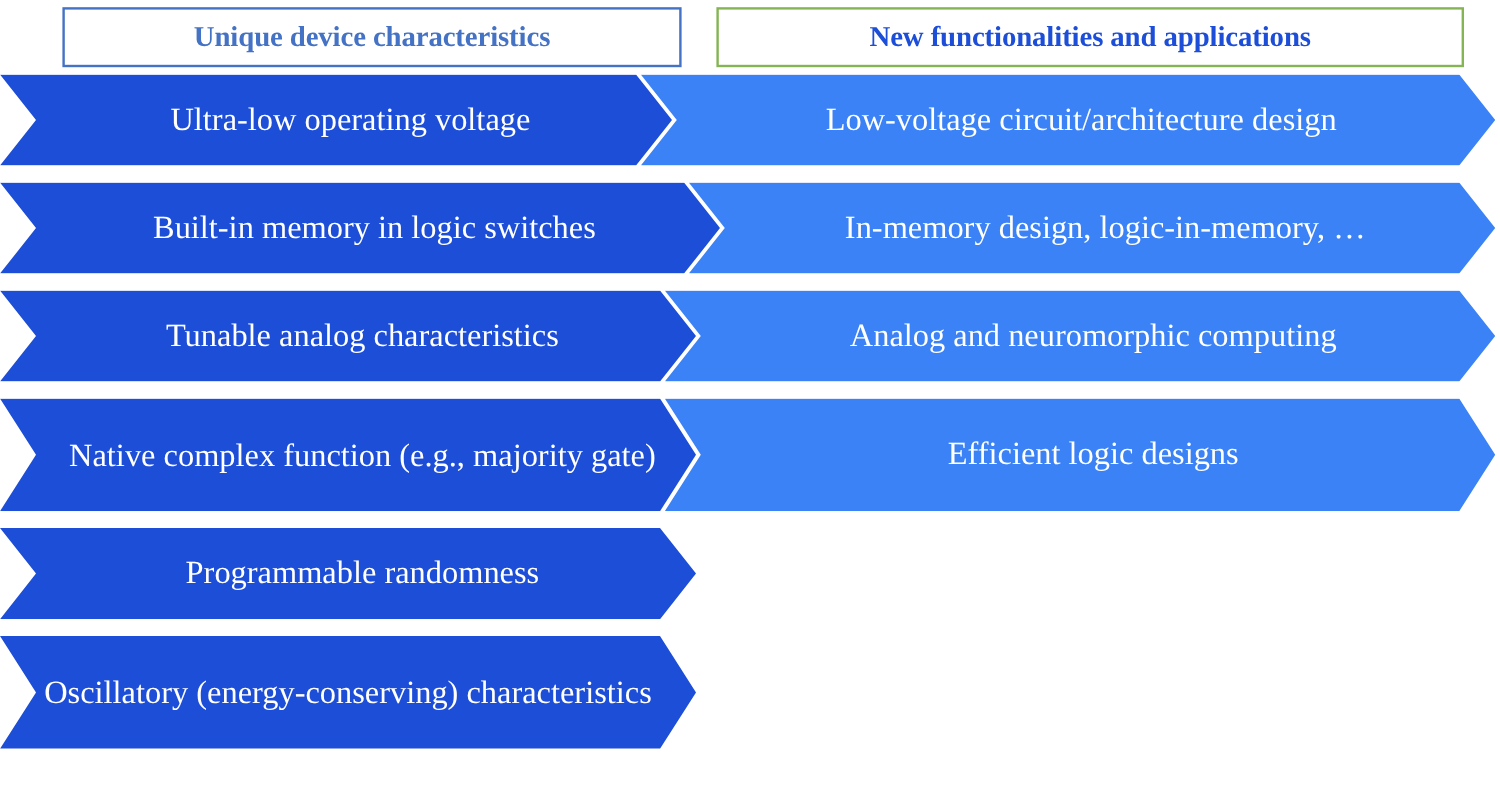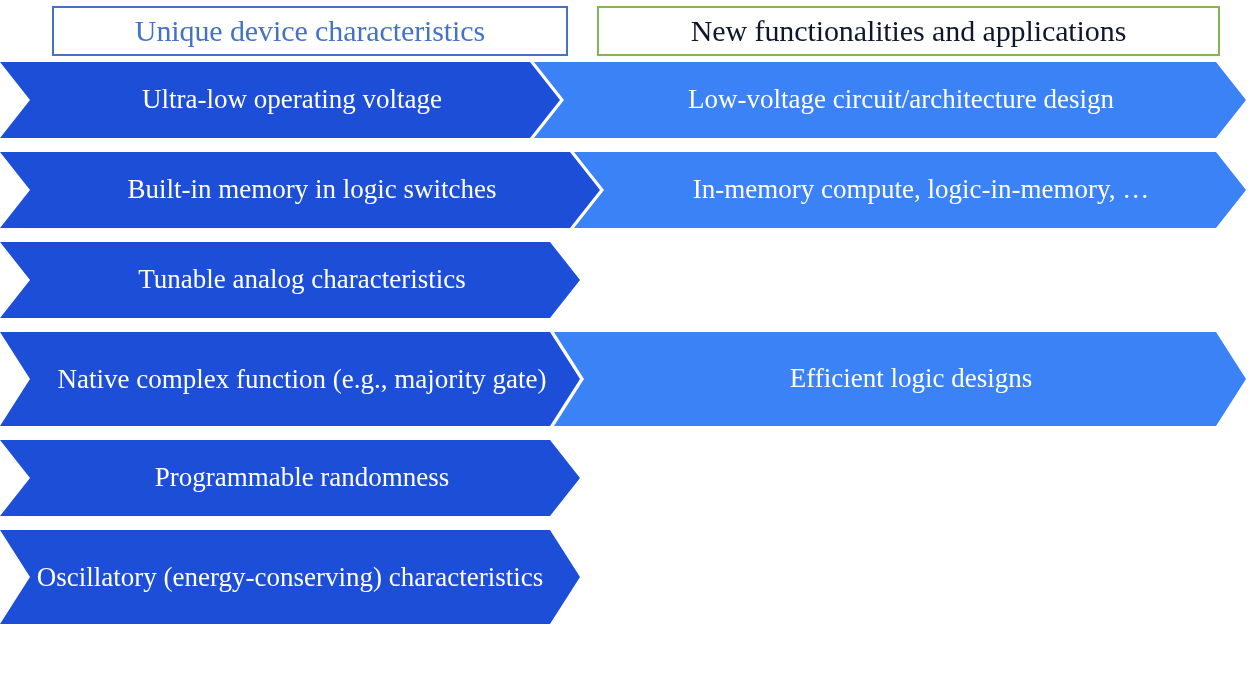--- a/index.html
+++ b/index.html
@@ -38,28 +38,28 @@
     width: 516px;
     border: 2px solid #4472C4;
   }
   .hdr-box-right {
     left: 597px;
     width: 623px;
     border: 2px solid #84B454;
   }
   .hdr-text {
     font-family: "Liberation Serif", serif;
-    font-weight: normal;
-    font-size: 30px;
+    font-weight: bold;
+    font-size: 24px;
     line-height: 1;
     letter-spacing: -0.1px;
     white-space: nowrap;
   }
   .hdr-text-blue { color: #4472C4; }
-  .hdr-text-green { color: #0f172a; text-align: right; }
+  .hdr-text-green { color: #1d4ed8; text-align: right; }
 
   
   .rows {
     position: absolute;
     left: 0;
     top: 62px;
     width: 1250px;
   }
   .row {
     position: relative;
@@ -119,27 +119,30 @@
     <div class="row" style="height: 76px; margin-bottom: 14px;">
       <div class="chev chev-green clip-arrow" style="left: 534px; width: 712px; height: 76px;">
         <span class="chev-label" style="max-width: 636px; margin-left: 22px; white-space: nowrap;">Low-voltage circuit/architecture design</span>
       </div>
       <div class="chev chev-blue clip-arrow" style="left: 0px; width: 560px; height: 76px;">
         <span class="chev-label" style="max-width: 488px; margin-left: 24px; white-space: nowrap;">Ultra-low operating voltage</span>
       </div>
     </div>
     <div class="row" style="height: 76px; margin-bottom: 14px;">
       <div class="chev chev-green clip-arrow" style="left: 574px; width: 672px; height: 76px;">
-        <span class="chev-label" style="max-width: 596px; margin-left: 22px; white-space: nowrap;">In-memory compute, logic-in-memory, …</span>
+        <span class="chev-label" style="max-width: 596px; margin-left: 22px; white-space: nowrap;">In-memory design, logic-in-memory, …</span>
       </div>
       <div class="chev chev-blue clip-arrow" style="left: 0px; width: 600px; height: 76px;">
         <span class="chev-label" style="max-width: 528px; margin-left: 24px; white-space: nowrap;">Built-in memory in logic switches</span>
       </div>
     </div>
     <div class="row" style="height: 76px; margin-bottom: 14px;">
+      <div class="chev chev-green clip-arrow" style="left: 554px; width: 692px; height: 76px;">
+        <span class="chev-label" style="max-width: 616px; margin-left: 22px; white-space: nowrap;">Analog and neuromorphic computing</span>
+      </div>
       <div class="chev chev-blue clip-arrow" style="left: 0px; width: 580px; height: 76px;">
         <span class="chev-label" style="max-width: 508px; margin-left: 24px; white-space: nowrap;">Tunable analog characteristics</span>
       </div>
     </div>
     <div class="row" style="height: 94px; margin-bottom: 14px;">
       <div class="chev chev-green clip-arrow" style="left: 554px; width: 692px; height: 94px;">
         <span class="chev-label" style="max-width: 616px; margin-left: 22px; white-space: nowrap;">Efficient logic designs</span>
       </div>
       <div class="chev chev-blue clip-arrow" style="left: 0px; width: 580px; height: 94px;">
         <span class="chev-label two-line" style="max-width: 508px; margin-left: 24px;">Native complex function (e.g., majority gate)</span>

